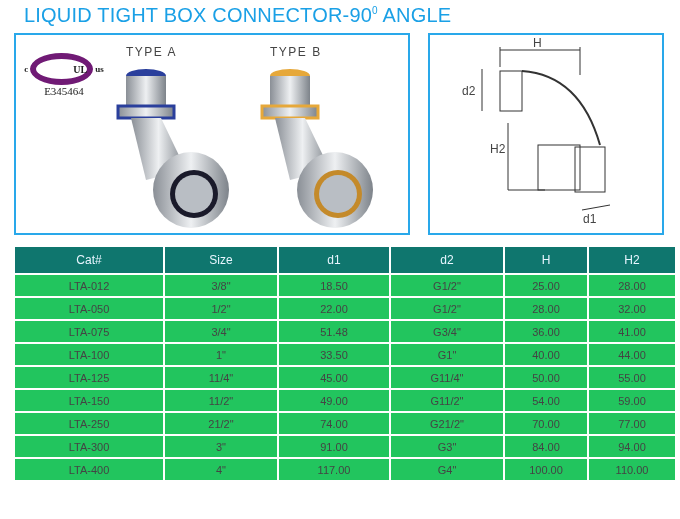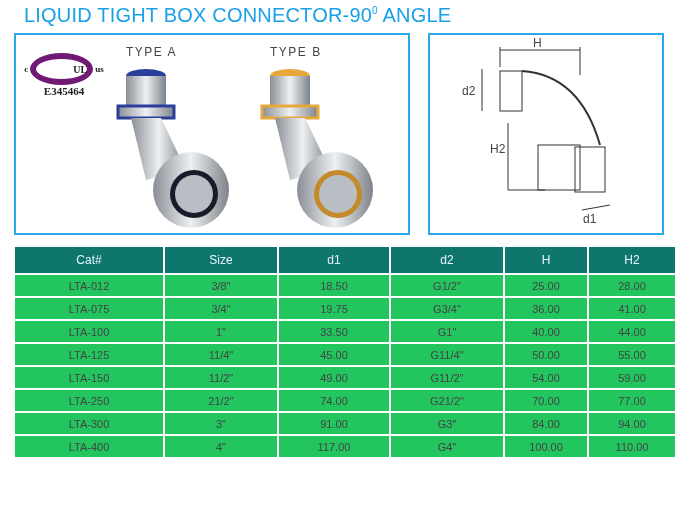--- a/index.html
+++ b/index.html
@@ -5,21 +5,21 @@
   body{margin:0;background:#fff;width:680px;height:519px;position:relative;font-family:"Liberation Sans",sans-serif;overflow:hidden;}
   .title{position:absolute;left:24px;top:4px;font-size:20px;color:#1aa0e6;letter-spacing:0.2px;white-space:nowrap;}
   .title sup{font-size:10px;}
   .panel{position:absolute;border:2px solid #29a8ea;background:#fff;box-sizing:border-box;}
   .p1{left:14px;top:33px;width:396px;height:202px;}
   .p2{left:428px;top:33px;width:236px;height:202px;}
   .type{position:absolute;top:10px;font-size:12px;color:#444;letter-spacing:1.5px;margin-left:8px;}
   .ul{position:absolute;left:18px;top:18px;width:60px;text-align:center;font-family:"Liberation Serif",serif;}
   .ul .mark{display:flex;align-items:center;justify-content:center;font-size:9px;font-weight:bold;color:#222;}
   .ul .circle{width:20px;height:20px;border:6px solid #701a75;border-radius:50%;display:flex;align-items:center;justify-content:center;font-size:10px;font-weight:bold;margin:0 2px;padding-left:37px;}
-  .ul .cert{font-size:11px;font-weight:bold;color:#222;}
+  .ul .cert{font-size:11px;font-weight:normal;color:#222;}
   table{position:absolute;left:15px;top:247px;border-collapse:collapse;font-size:11px;}
   th{background:#0f766e;color:#e8f6ff;font-weight:normal;height:24px;border-left:2px solid #fff;font-size:12px;}
   td{background:#22c55e;color:#444;text-align:center;height:21px;border-left:2px solid #fff;border-top:2px solid #fff;padding:0;}
   th:first-child,td:first-child{border-left:none;}
 </style>
 </head>
 <body>
 
 <div class="title"><span>LIQUID TIGHT BOX CONNECTOR-90</span><sup>0</sup><span> ANGLE</span></div>
 
@@ -94,23 +94,31 @@
   <tbody>
     <tr>
         <td>LTA-012</td>
         <td>3/8"</td>
         <td>18.50</td>
         <td>G1/2"</td>
         <td>25.00</td>
         <td>28.00</td>
       </tr>
     <tr>
+        <td>LTA-050</td>
+        <td>1/2"</td>
+        <td>22.00</td>
+        <td>G1/2"</td>
+        <td>28.00</td>
+        <td>32.00</td>
+      </tr>
+    <tr>
         <td>LTA-075</td>
         <td>3/4"</td>
-        <td>19.75</td>
+        <td>51.48</td>
         <td>G3/4"</td>
         <td>36.00</td>
         <td>41.00</td>
       </tr>
     <tr>
         <td>LTA-100</td>
         <td>1"</td>
         <td>33.50</td>
         <td>G1"</td>
         <td>40.00</td>

